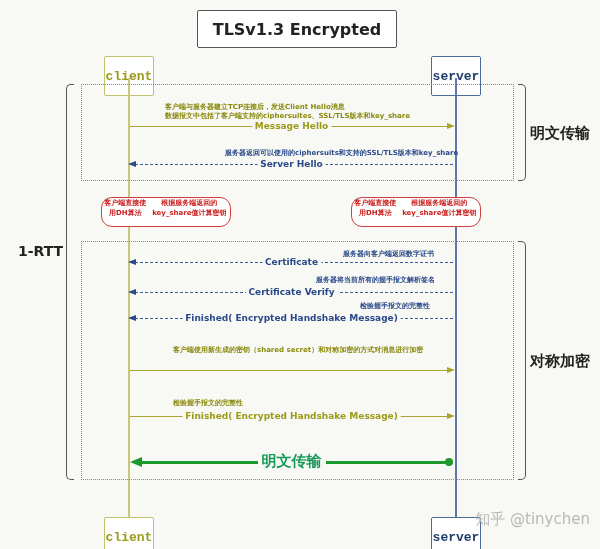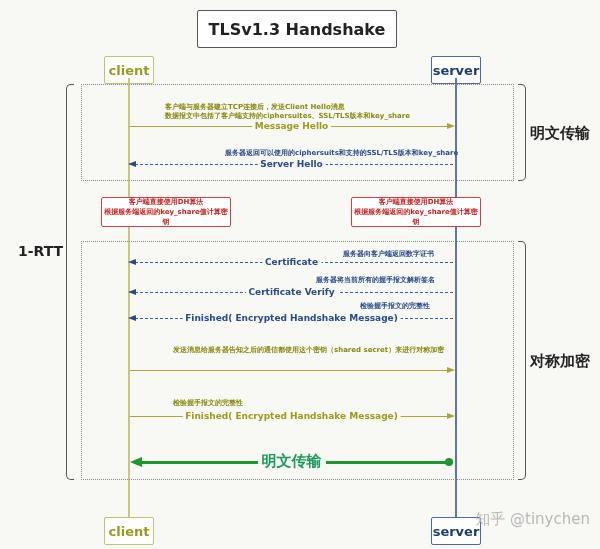--- a/index.html
+++ b/index.html
@@ -10,23 +10,24 @@
     }
     .abs { position: absolute; }
     .title-box {
       left: 197px; top: 10px; width: 200px; height: 38px;
       border: 1.5px solid #555; border-radius: 2px; background: #fff;
       display: flex; align-items: center; justify-content: center;
       font-weight: bold; font-size: 16px; color: #222;
       box-sizing: border-box;
     }
     .actor {
-      height: 28px; display: flex; align-items: center; justify-content: center;
+      height: 40px; display: flex; align-items: center; justify-content: center;
       font-weight: bold; font-size: 13px; background: #fff; box-sizing: border-box;
       border-radius: 2px;
+      font-family: Liberation Mono, monospace;
     }
     .actor.client { width: 50px; border: 1.5px solid #c2c26a; color: #9a9a1e; }
     .actor.server { width: 50px; border: 1.5px solid #4a6a98; color: #1f3e6e; }
     .lifeline { width: 2px; }
     .lifeline.client { background: #c9c77a; left: 128px; top: 78px; height: 440px; }
     .lifeline.server { background: #5a78a8; left: 455px; top: 78px; height: 440px; }
     .dotted-box {
       border: 1.5px dotted #888; box-sizing: border-box;
     }
     .msg-note {
@@ -53,24 +54,24 @@
       position: absolute; right: -2px; top: 3px; width: 0; height: 0;
       border-top: 3.5px solid transparent; border-bottom: 3.5px solid transparent;
       border-left: 8px solid #a8a636;
     }
     .head-left {
       position: absolute; left: -2px; top: 3px; width: 0; height: 0;
       border-top: 3.5px solid transparent; border-bottom: 3.5px solid transparent;
       border-right: 8px solid #2a4a8a;
     }
     .dh-box {
-      width: 130px; height: 30px; border: 1.5px solid #d04040; border-radius: 2px;
+      width: 130px; height: 30px; border: 1.5px solid #d04040; border-radius: 11px;
       background: #fff; box-sizing: border-box; color: #cc1f1f;
       font-size: 7px; font-weight: bold; line-height: 10px; text-align: center;
-      display: flex; flex-direction: column; justify-content: center;
+      display: flex; justify-content: center;
     }
     .brace {
       border: 1.5px solid #555; box-sizing: border-box; width: 8px;
     }
     .brace.left { border-right: none; border-radius: 5px 0 0 5px; }
     .brace.right { border-left: none; border-radius: 0 5px 5px 0; }
     .side-label { font-size: 15px; font-weight: bold; color: #222; white-space: nowrap; text-align: right; }
     .enc-row { left: 130px; width: 323px; height: 20px; }
     .enc-row .line {
       position: absolute; left: 4px; right: 4px; top: 9px; height: 3px; background: #1a9a2a;
@@ -90,21 +91,21 @@
       line-height: 22px; white-space: nowrap;
     }
     .watermark {
       right: 10px; top: 510px; font-size: 15px; color: #b8b8b8; white-space: nowrap;
       font-family: "DejaVu Sans", sans-serif;
     }
   </style>
 </head>
 <body>
 
-<div class="abs title-box">TLSv1.3 Handshake</div>
+<div class="abs title-box">TLSv1.3 Encrypted</div>
 
 <div class="abs actor client" style="left:104px; top:56px;">client</div>
 <div class="abs actor server" style="left:431px; top:56px;">server</div>
 
 <div class="abs lifeline client"></div>
 <div class="abs lifeline server"></div>
 
 <div class="abs dotted-box" style="left:81px; top:84px; width:433px; height:97px;"></div>
 
 <div class="abs dotted-box" style="left:81px; top:241px; width:433px; height:239px;"></div>
@@ -167,21 +168,21 @@
 <div class="abs msg-note note-blue" style="left:360px; top:302px;">
   <div>检验握手报文的完整性</div>
 </div>
 <div class="abs arrow-row" style="top:312px;">
   <div class="line dashed-blue"></div>
   <div class="head-left"></div>
   <span class="label blue">Finished( Encrypted Handshake Message)</span>
 </div>
 
 <div class="abs msg-note note-olive" style="left:173px; top:346px;">
-  <div>发送消息给服务器告知之后的通信都使用这个密钥（shared secret）来进行对称加密</div>
+  <div>客户端使用新生成的密钥（shared secret）和对称加密的方式对消息进行加密</div>
 </div>
 <div class="abs arrow-row" style="top:364px;">
   <div class="line solid-olive"></div>
   <div class="head-right"></div>
 </div>
 
 <div class="abs msg-note note-olive" style="left:173px; top:399px;">
   <div>检验握手报文的完整性</div>
 </div>
 <div class="abs arrow-row" style="top:410px;">

